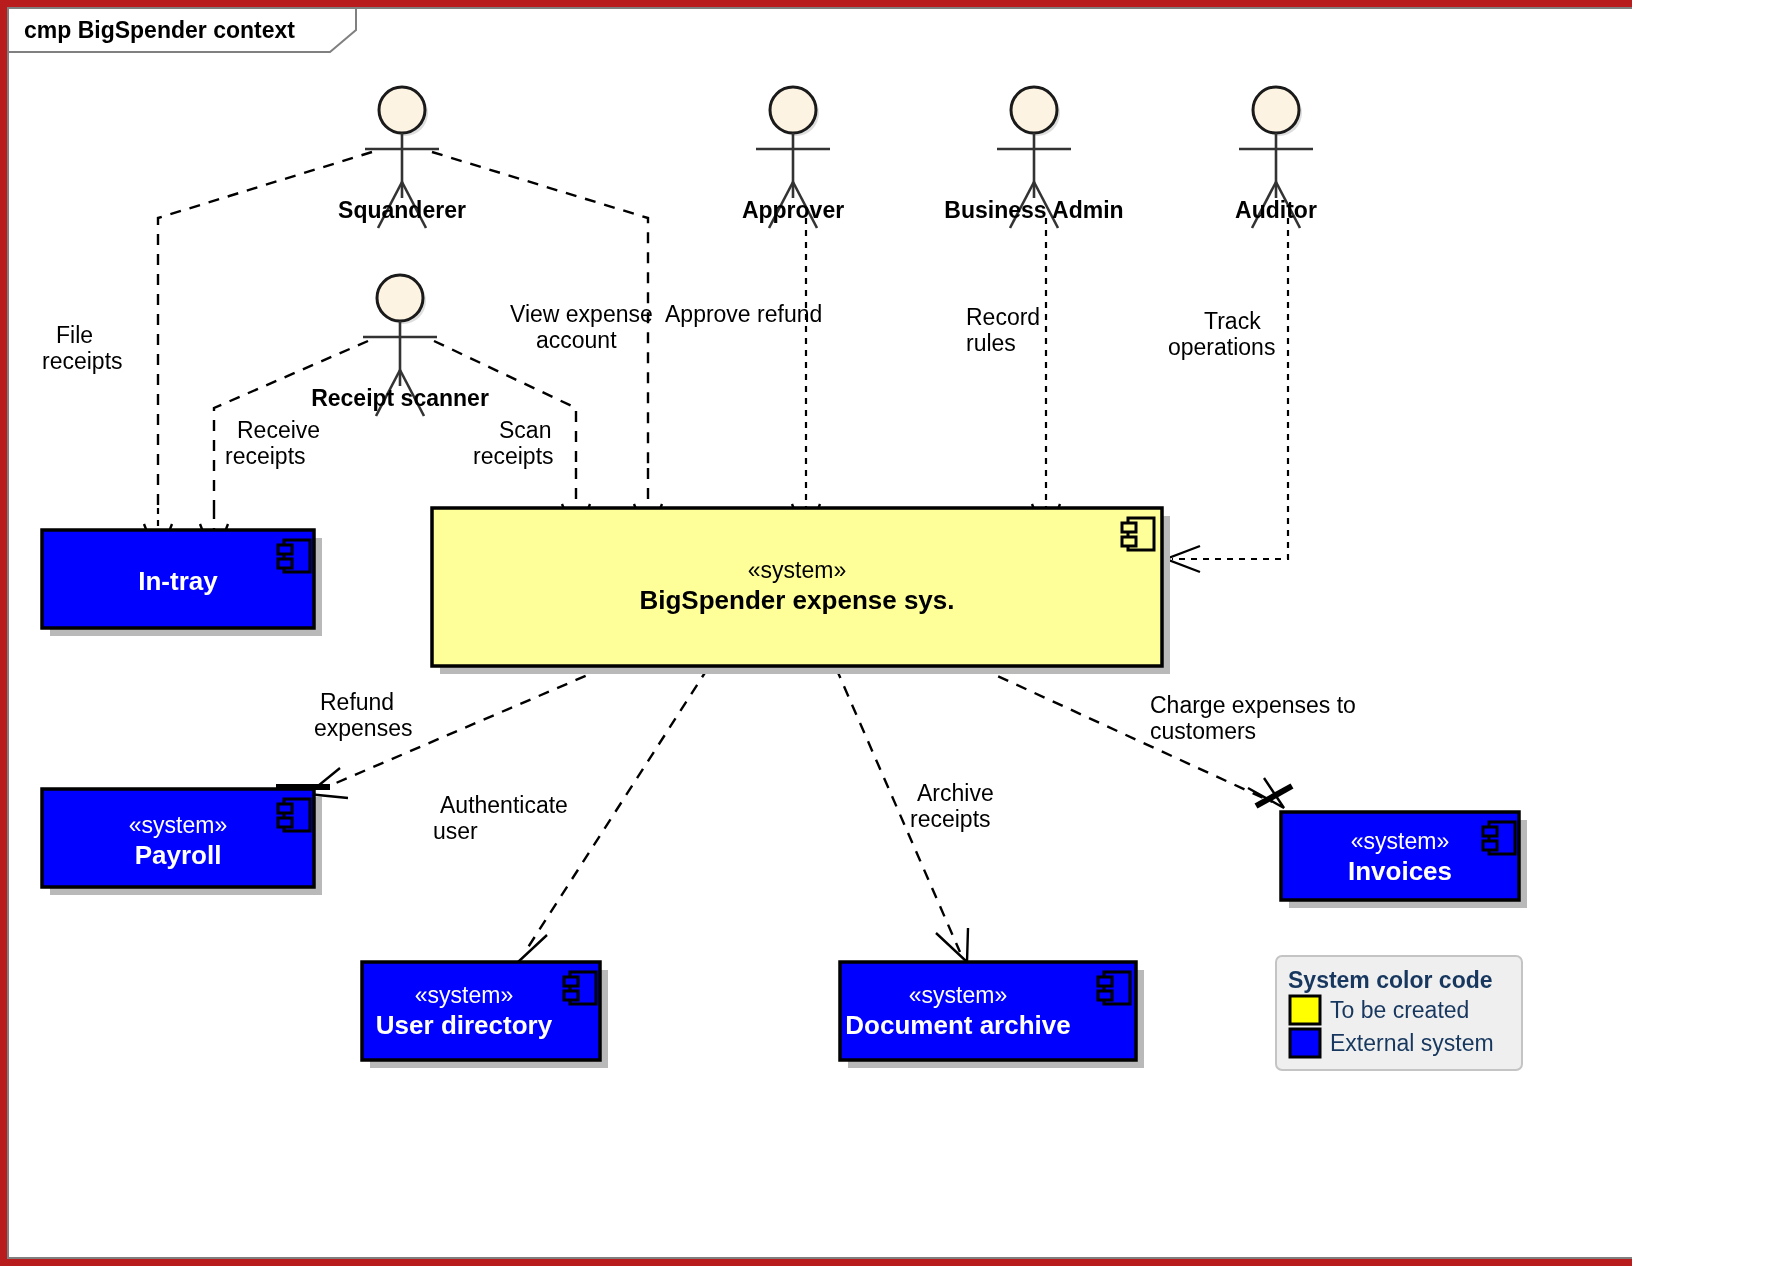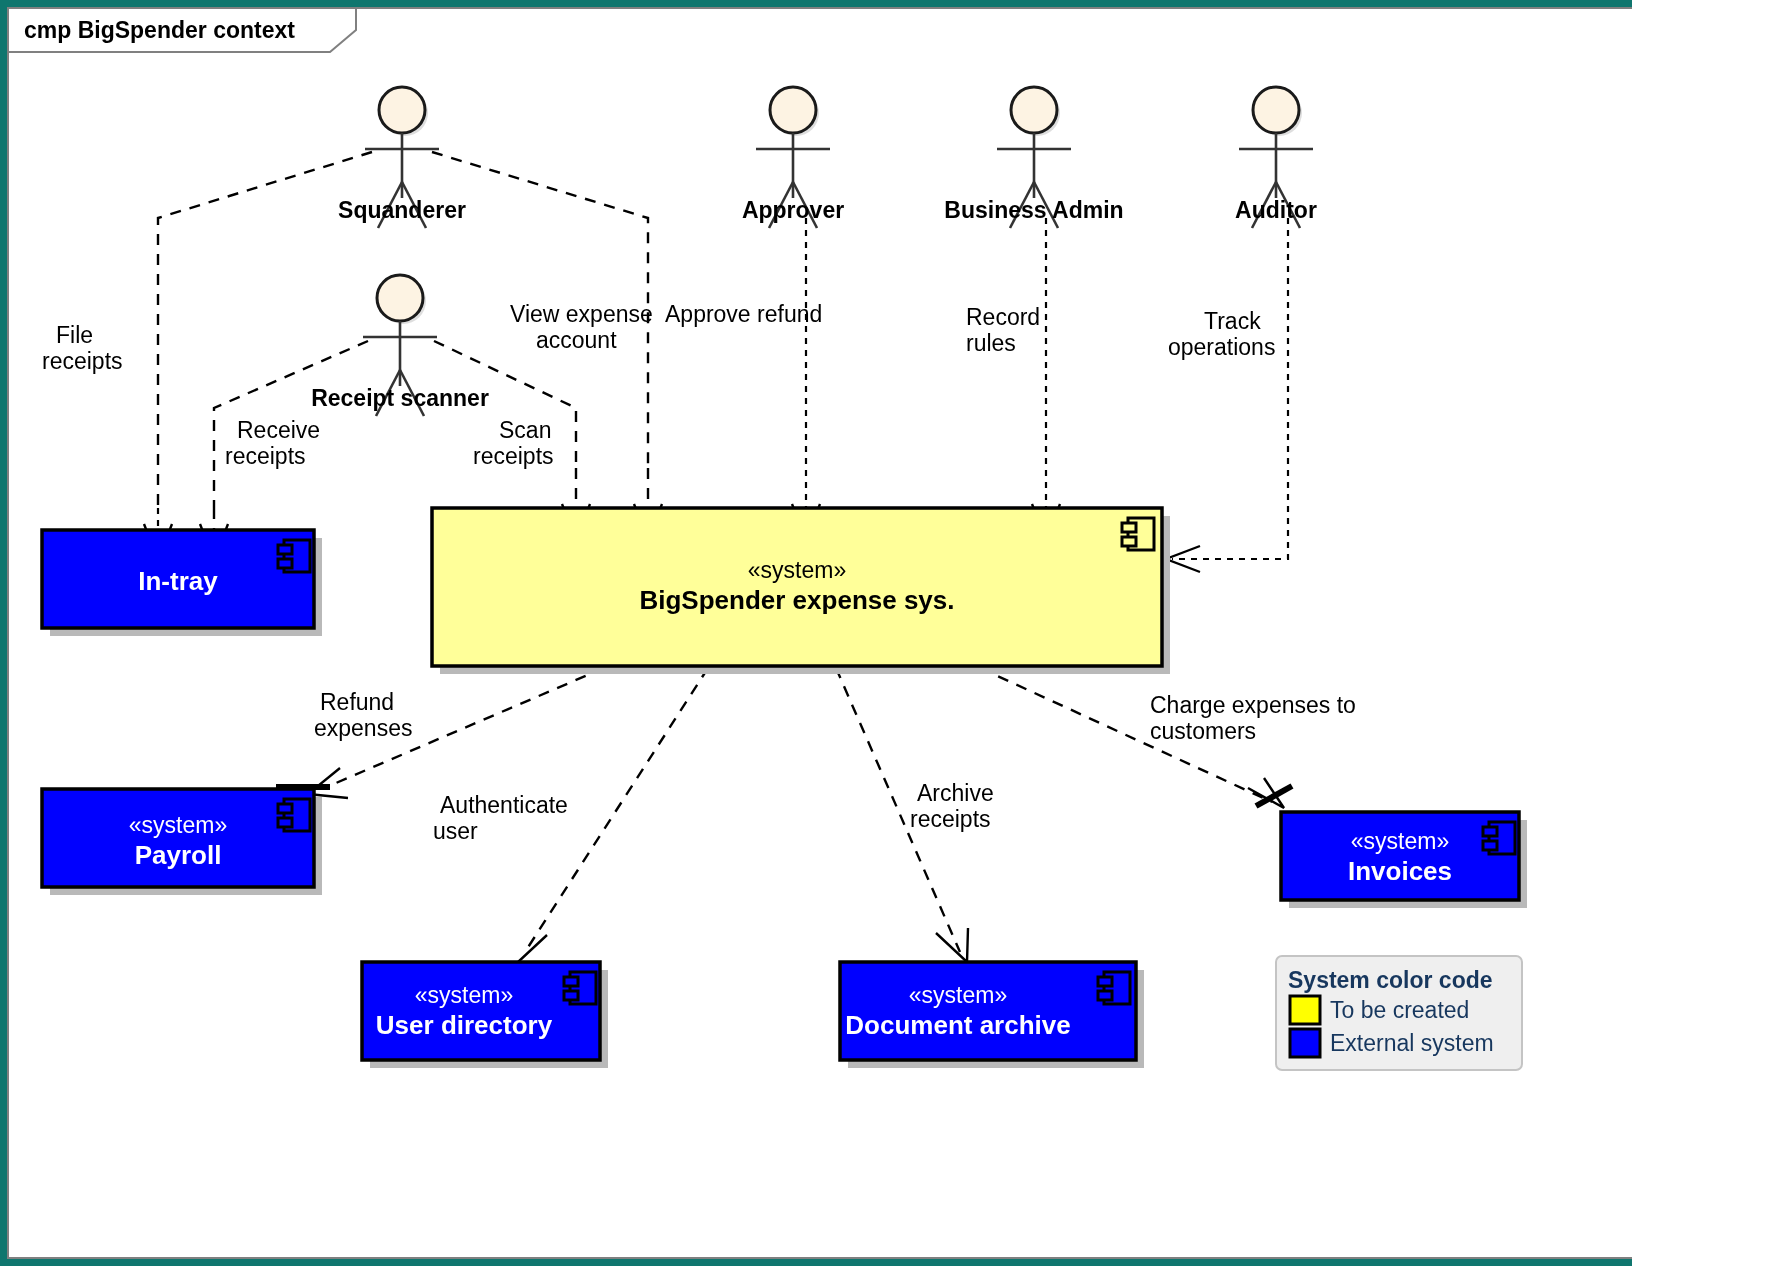--- a/index.html
+++ b/index.html
@@ -5,21 +5,21 @@
   html, body {
     margin: 0;
     padding: 0;
     background: #ffffff;
     font-family: "Liberation Sans", sans-serif;
   }
   #stage {
     position: relative;
     width: 1632px;
     height: 1266px;
-    background: #0f766e;
+    background: #b91c1c;
     overflow: hidden;
   }
   svg { display: block; }
   .lbl        { font-family: "Liberation Sans", sans-serif; font-size: 23px; fill: #000000; }
   .lbl-actor  { font-family: "Liberation Sans", sans-serif; font-size: 23px; font-weight: bold; fill: #000000; }
   .lbl-frame  { font-family: "Liberation Sans", sans-serif; font-size: 23px; font-weight: bold; fill: #000000; }
   .lbl-comp-b { font-family: "Liberation Sans", sans-serif; font-size: 26px; font-weight: bold; fill: #ffffff; }
   .lbl-comp-s { font-family: "Liberation Sans", sans-serif; font-size: 23px; font-weight: normal; fill: #ffffff; }
   .lbl-sys-b  { font-family: "Liberation Sans", sans-serif; font-size: 26px; font-weight: bold; fill: #000000; }
   .lbl-sys-s  { font-family: "Liberation Sans", sans-serif; font-size: 23px; font-weight: normal; fill: #000000; }

